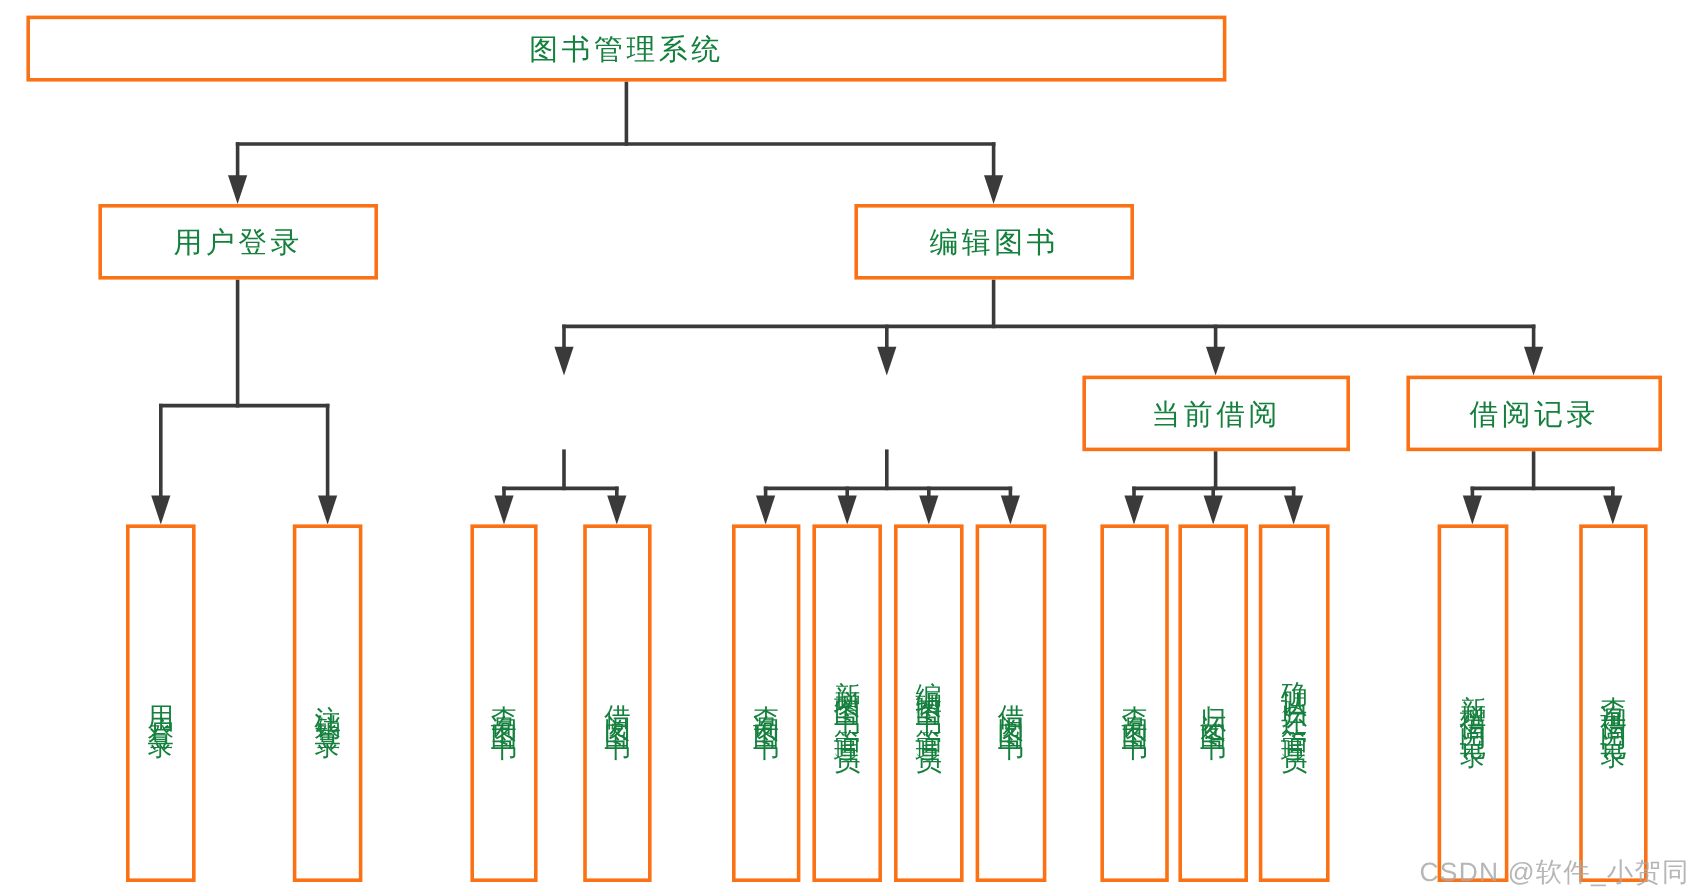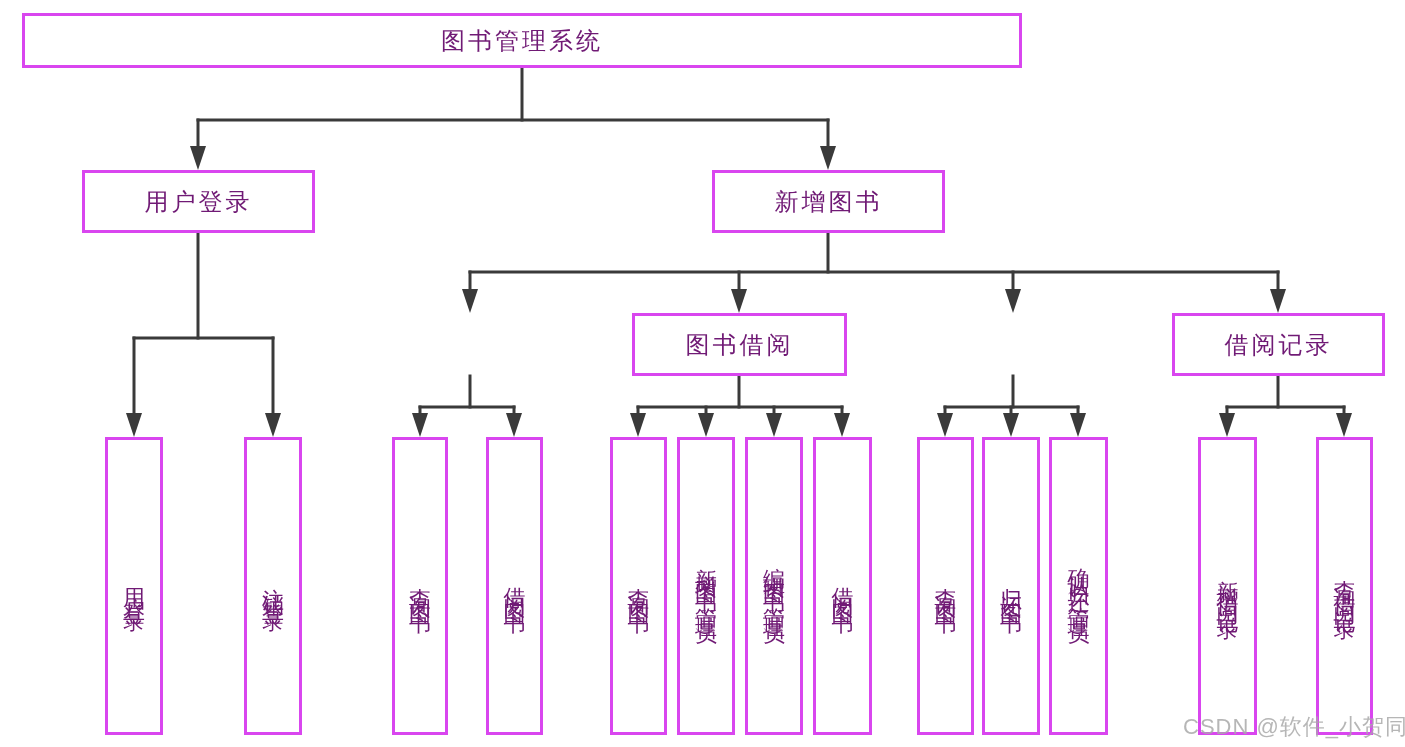--- a/index.html
+++ b/index.html
@@ -14,22 +14,22 @@
   #edges {
     position: absolute;
     left: 0; top: 0;
     width: 1405px; height: 747px;
     z-index: 1;
   }
   .box {
     position: absolute;
     box-sizing: border-box;
     background: #ffffff;
-    border: 3px solid #d946ef;
-    color: #701a75;
+    border: 3px solid #f97316;
+    color: #15803d;
     display: flex;
     align-items: center;
     justify-content: center;
     z-index: 2;
   }
   .h-box {
     font-size: 24px;
     letter-spacing: 3px;
     white-space: nowrap;
   }
@@ -118,23 +118,23 @@
       <line x1="1227" y1="407" x2="1227" y2="414"></line>
       <line x1="1344" y1="407" x2="1344" y2="414"></line>
       <polygon points="1219,413 1235,413 1227,437" stroke="none"></polygon>
       <polygon points="1336,413 1352,413 1344,437" stroke="none"></polygon>
     </g>
   </svg>
 
   <div class="box h-box" style="left:22px; top:13px; width:1000px; height:55px;">图书管理系统</div>
 
   <div class="box h-box" style="left:82px; top:170px; width:233px; height:63px;">用户登录</div>
-  <div class="box h-box" style="left:712px; top:170px; width:233px; height:63px;">新增图书</div>
+  <div class="box h-box" style="left:712px; top:170px; width:233px; height:63px;">编辑图书</div>
 
-  <div class="box h-box" style="left:632px; top:313px; width:215px; height:63px;">图书借阅</div>
+  <div class="box h-box" style="left:902px; top:313px; width:223px; height:63px;">当前借阅</div>
   <div class="box h-box" style="left:1172px; top:313px; width:213px; height:63px;">借阅记录</div>
 
   <div class="box v-box" style="left:105px; top:437px; width:58px; height:298px;">用户登录</div>
   <div class="box v-box" style="left:244px; top:437px; width:58px; height:298px;">注销登录</div>
 
   <div class="box v-box" style="left:392px; top:437px; width:56px; height:298px;">查询图书</div>
   <div class="box v-box" style="left:486px; top:437px; width:57px; height:298px;">借阅图书</div>
 
   <div class="box v-box" style="left:610px; top:437px; width:57px; height:298px;">查询图书</div>
   <div class="box v-box" style="left:677px; top:437px; width:58px; height:298px;">新增图书（管理员）</div>

